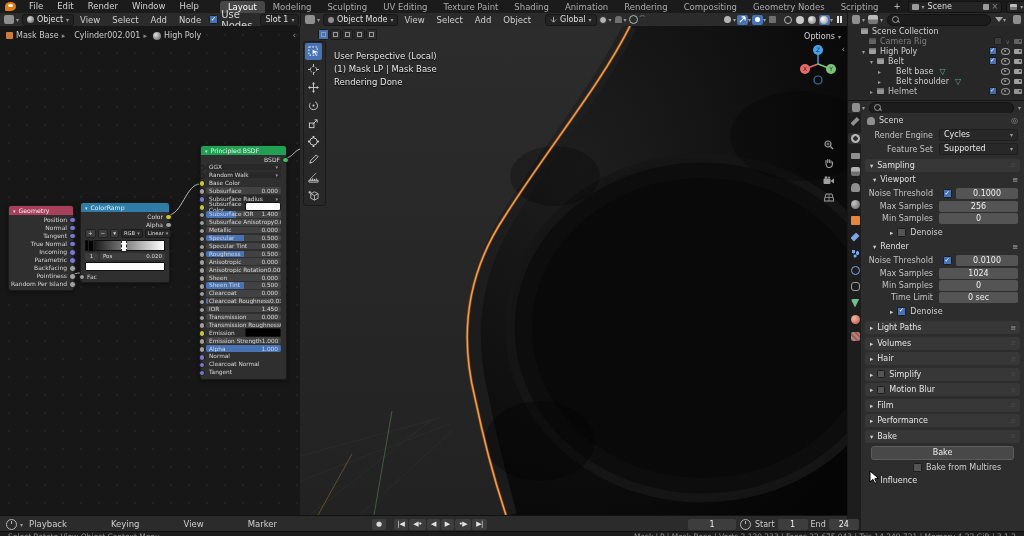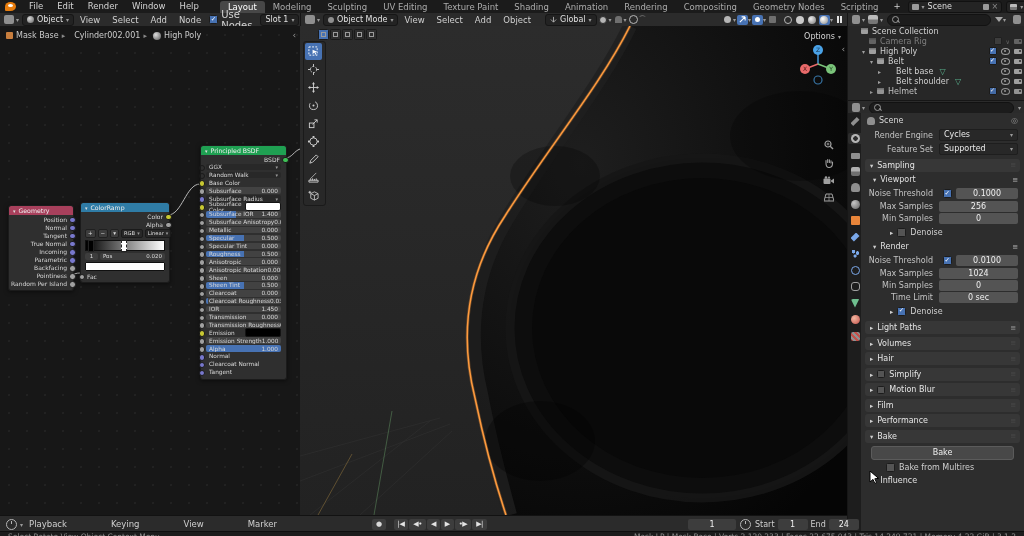--- a/index.html
+++ b/index.html
@@ -165,21 +165,21 @@
   .sub.preset .preset-ico{display:inline;}
   .prow.toggle{padding-left:29px;gap:4px;height:15px;}
   .prow.toggle .arr::before{content:"▸";font-size:6.5px;color:#cfcfcf;}
   .prow.toggle.on .cb{background:#4772b3;}
   .prow.toggle.on .cb::after{content:"✓";position:absolute;left:0.5px;top:-1.5px;font-size:6.5px;color:#fff;}
   .prow.cf{gap:4px;}
   .prow.cf .cb{background:#4772b3;}
   .prow.cf .cb::after{content:"✓";position:absolute;left:0.5px;top:-1.5px;font-size:6.5px;color:#fff;}
   .btnrow{padding:2px 10px;height:14px;display:flex;}
   .bigbtn{flex:1;background:#484848;border:1px solid #5b5b5b;border-radius:3px;text-align:center;font-size:8px;color:#efefef;height:12px;line-height:12px;}
-  .prow.t2{padding-left:25px;gap:4px;height:12px;text-align:right;}
+  .prow.t2{padding-left:52px;gap:4px;height:12px;text-align:right;}
   
   #timeline{left:0;top:515px;width:847px;height:16px;background:#2b2b2b;border-top:1px solid #121212;display:flex;align-items:center;}
   .clock{width:9px;height:9px;border:1px solid #b5b5b5;border-radius:50%;position:relative;margin:0 3px 0 6px;flex:none;}
   .clock::after{content:"";position:absolute;left:3.5px;top:1.5px;width:1px;height:3px;background:#b5b5b5;}
   #transport{position:absolute;left:372px;display:flex;align-items:center;gap:2px;}
   .tbtn{background:#3d3d3d;border-radius:2px;height:11px;line-height:11px;padding:0 4px;font-size:7px;color:#e3e3e3;letter-spacing:-0.5px;white-space:nowrap;}
   .tbtn.rec{color:#d9d9d9;}
   #tl-fields{position:absolute;left:688px;display:flex;align-items:center;gap:3px;font-size:8px;}
   .tl-num{background:#3d3d3d;border-radius:2px;height:11px;line-height:11px;text-align:center;color:#efefef;}
   .tl-label{color:#cfcfcf;}
@@ -704,20 +704,25 @@
 
     <div id="vp-modes" class="abs">
 
     <span class="vmode active"></span>
         <span class="vmode"></span>
         <span class="vmode"></span>
         <span class="vmode"></span>
         <span class="vmode"></span>
       </div>
 
+    <div id="vp-overlay-text" class="abs">
+      <div>User Perspective (Local)</div>
+      <div>(1) Mask LP | Mask Base</div>
+      <div>Rendering Done</div>
+    </div>
 
     <div id="vp-toolbar" class="abs">
       <span class="vtool active">
           <svg width="11" height="11" viewBox="0 0 12 12">
             <rect x="1" y="1" width="9" height="9" fill="none" stroke="#fff" stroke-width="1" stroke-dasharray="2 1.5"></rect>
             <path d="M5,4 L5,9 L7,7.2 L8.2,9.5 L9.2,9 L8,6.8 L10,6.4 Z" fill="#fff"></path>
           </svg>
         </span>
       <span class="vtool">
           <svg width="11" height="11" viewBox="0 0 12 12">

